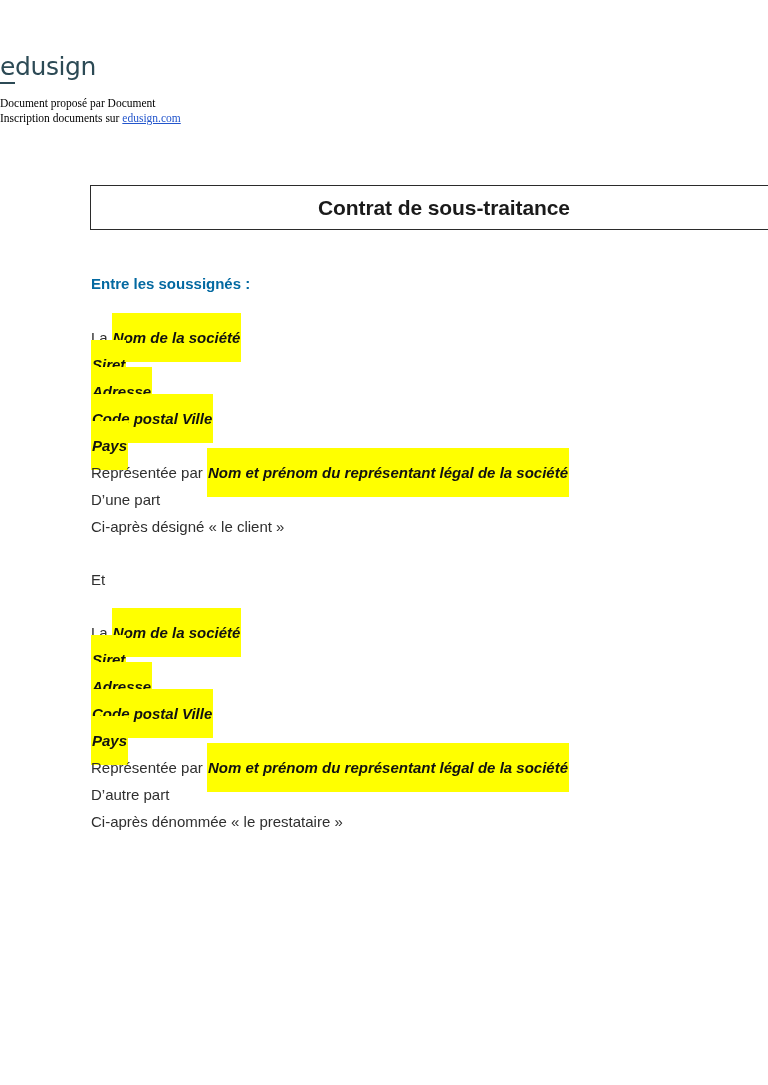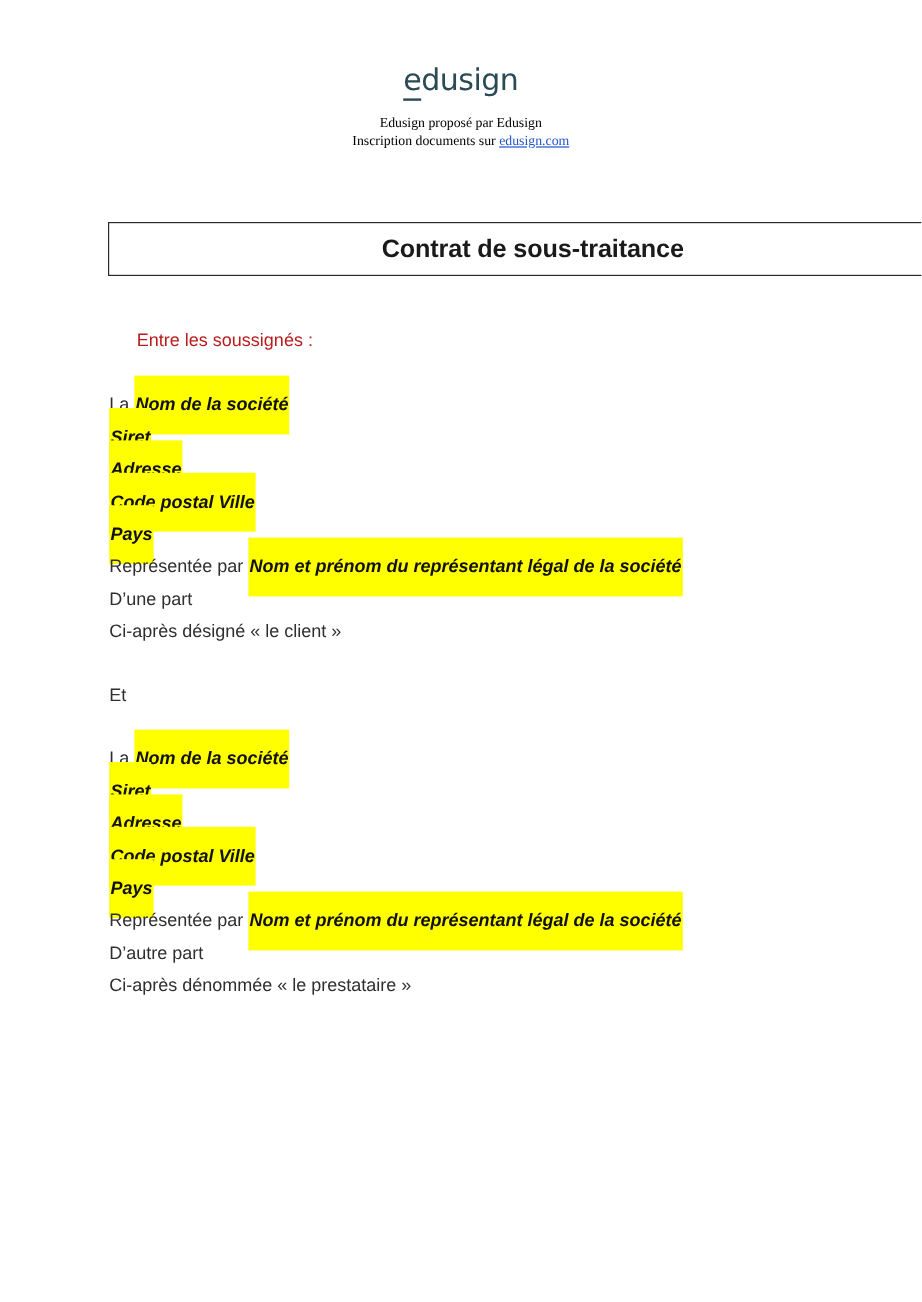--- a/index.html
+++ b/index.html
@@ -22,21 +22,20 @@
     background: #ffffff;
     overflow: hidden;
   }
 
   
   .header {
     position: absolute;
     top: 52px;
     left: 0;
     width: 768px;
-    text-align: center;
   }
 
   .logo {
     display: inline-block;
     font-family: "DejaVu Sans", sans-serif;
     font-size: 25px;
     font-weight: 400;
     letter-spacing: -0.4px;
     color: #2c4a55;
     line-height: 30px;
@@ -92,23 +91,22 @@
     font-size: 15px;
     line-height: 27px;
     color: #2f2f2f;
   }
 
   .line {
     white-space: nowrap;
     min-height: 27px;
   }
   .line.bold {
-    font-weight: normal;
-    color: #b91c1c;
-    margin-left: 23px;
+    font-weight: bold;
+    color: #0369a1;
   }
   .gap {
     height: 27px;
   }
   .gap-half {
     height: 26px;
   }
 
   mark.hl {
     background: #ffff00;
@@ -123,21 +121,21 @@
 
 <div class="page">
 
   <div class="header">
 
     <div class="logo">
       <span class="logo-e">e</span><span>dusign</span>
     </div>
 
     <div class="header-lines">
-      <div>Edusign proposé par Edusign</div>
+      <div>Document proposé par Document</div>
       <div><span>Inscription documents sur </span><a class="header-link" href="#">edusign.com</a></div>
     </div>
 
   </div>
 
   <div class="title-box">
     <div class="title-text">Contrat de sous-traitance</div>
   </div>
 
   <div class="body-area">

